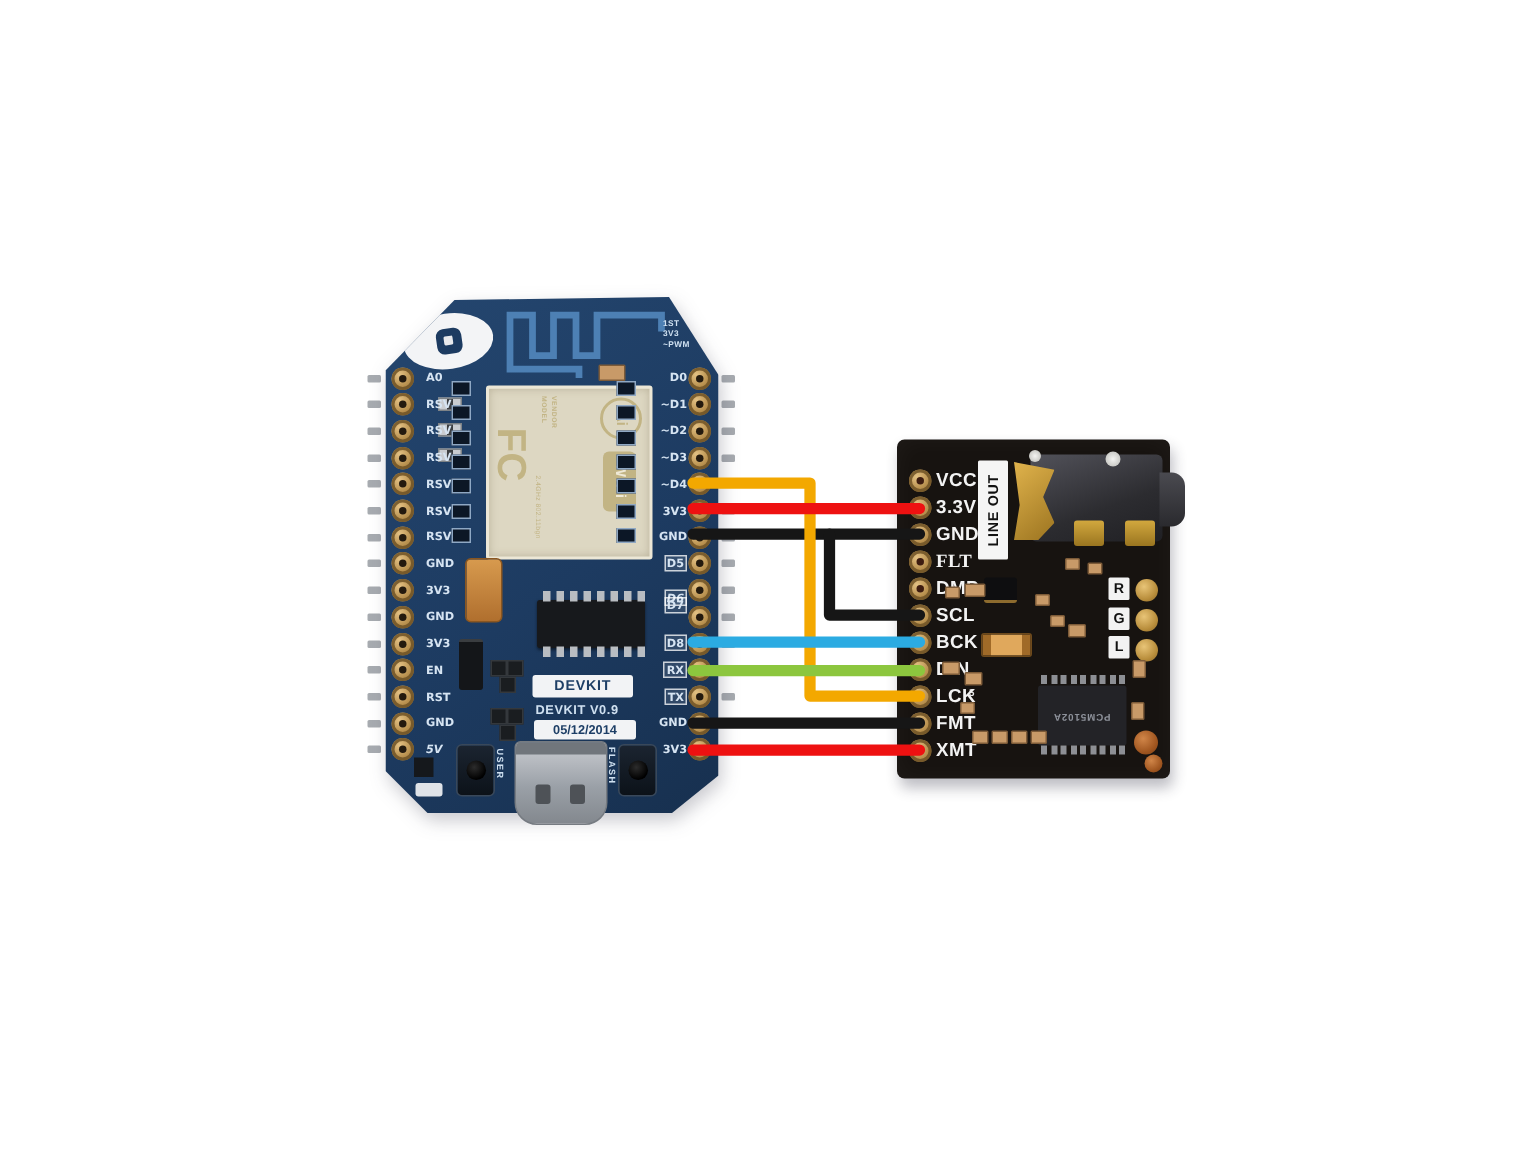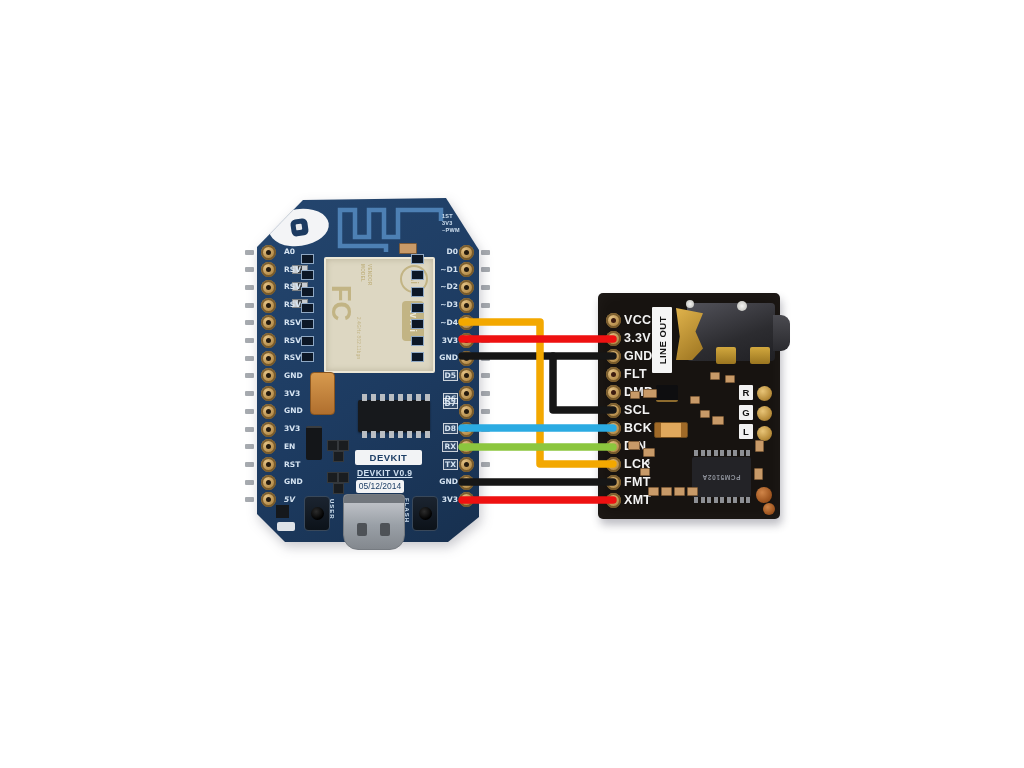--- a/index.html
+++ b/index.html
@@ -49,23 +49,23 @@
   .ic{position:absolute;left:102px;top:202px;width:72px;height:32px;background:#17191c;border-radius:2px;
       box-shadow:0 1px 2px rgba(0,0,0,.5);}
   .icstub{position:absolute;width:5px;height:7px;background:#b9bdc2;}
   .vcomp{position:absolute;left:50px;top:228px;width:16px;height:32px;background:#141619;border-radius:2px;
          border-top:2px solid #3a3d40;}
   .capsq{position:absolute;width:9px;height:9px;background:#1a1d20;border:1px solid #34383c;}
   .whitebit{position:absolute;left:21px;top:324px;width:18px;height:9px;background:#dfe3e8;border-radius:2px;}
   .blacksq{position:absolute;left:20px;top:307px;width:13px;height:13px;background:#15181c;}
   .nm-box{position:absolute;left:99px;top:252px;width:67px;height:15px;background:#f2f3f5;border-radius:2px;
           color:#1e3f66;font-size:9.5px;font-weight:bold;text-align:center;line-height:15px;letter-spacing:.5px;}
-  .devkit{position:absolute;left:101px;top:270px;color:#cfe0f0;font-size:8.5px;font-weight:bold;letter-spacing:.4px;text-decoration:underline;}
-  .datebox{position:absolute;left:100px;top:282px;width:48px;height:13px;background:#f2f3f5;border-radius:2px;
-           color:#1e3f66;font-size:8.5px;font-weight:normal;text-align:center;line-height:13px;}
+  .devkit{position:absolute;left:101px;top:270px;color:#cfe0f0;font-size:8.5px;font-weight:bold;letter-spacing:.4px;}
+  .datebox{position:absolute;left:100px;top:282px;width:68px;height:13px;background:#f2f3f5;border-radius:2px;
+           color:#1e3f66;font-size:8.5px;font-weight:bold;text-align:center;line-height:13px;}
   .btn{position:absolute;width:24px;height:33px;background:linear-gradient(#1b2430,#0c1219);
        border:1px solid #39485a;border-radius:4px;}
   .btn::after{content:"";position:absolute;left:50%;top:50%;width:13px;height:13px;margin:-6.5px -6.5px;
               background:radial-gradient(circle at 40% 35%,#2c2c2c,#000 70%);border-radius:50%;}
   .btn-label{position:absolute;color:#cfe0f0;font-size:6px;font-weight:bold;writing-mode:vertical-rl;
              letter-spacing:1px;}
   .usb{position:absolute;left:343px;top:494px;width:60px;height:54px;z-index:2;
        background:linear-gradient(180deg,#caccd1,#9aa0a7 55%,#83888e);
        border:1px solid #767b81;border-radius:4px 4px 15px 15px;}
   .usb::before{content:"";position:absolute;left:0;top:0;width:100%;height:8px;background:#71767c;
@@ -293,21 +293,21 @@
     <div class="tinysilk" style="left:48px;top:166px;">5</div>
 
     <div id="dac-generated">
         <div class="pin dacpin" style="left: 7.5px; top: 19.5px;"></div>
         <div class="dac-label" style="top: 20px;">VCC</div>
         <div class="pin dacpin" style="left: 7.5px; top: 37.5px;"></div>
         <div class="dac-label" style="top: 38px;">3.3V</div>
         <div class="pin dacpin" style="left: 7.5px; top: 55.5px;"></div>
         <div class="dac-label" style="top: 56px;">GND</div>
         <div class="pin dacpin" style="left: 7.5px; top: 73.5px;"></div>
-        <div class="dac-label" style="top: 74px;">FLT</div>
+        <div class="dac-label" style="top: 74px; font-family: Liberation Serif, serif;">FLT</div>
         <div class="pin dacpin" style="left: 7.5px; top: 91.5px;"></div>
         <div class="dac-label" style="top: 92px;">DMP</div>
         <div class="pin dacpin" style="left: 7.5px; top: 109.5px;"></div>
         <div class="dac-label" style="top: 110px;">SCL</div>
         <div class="pin dacpin" style="left: 7.5px; top: 127.5px;"></div>
         <div class="dac-label" style="top: 128px;">BCK</div>
         <div class="pin dacpin" style="left: 7.5px; top: 145.5px;"></div>
         <div class="dac-label" style="top: 146px;">DIN</div>
         <div class="pin dacpin" style="left: 7.5px; top: 163.5px;"></div>
         <div class="dac-label" style="top: 164px;">LCK</div>

